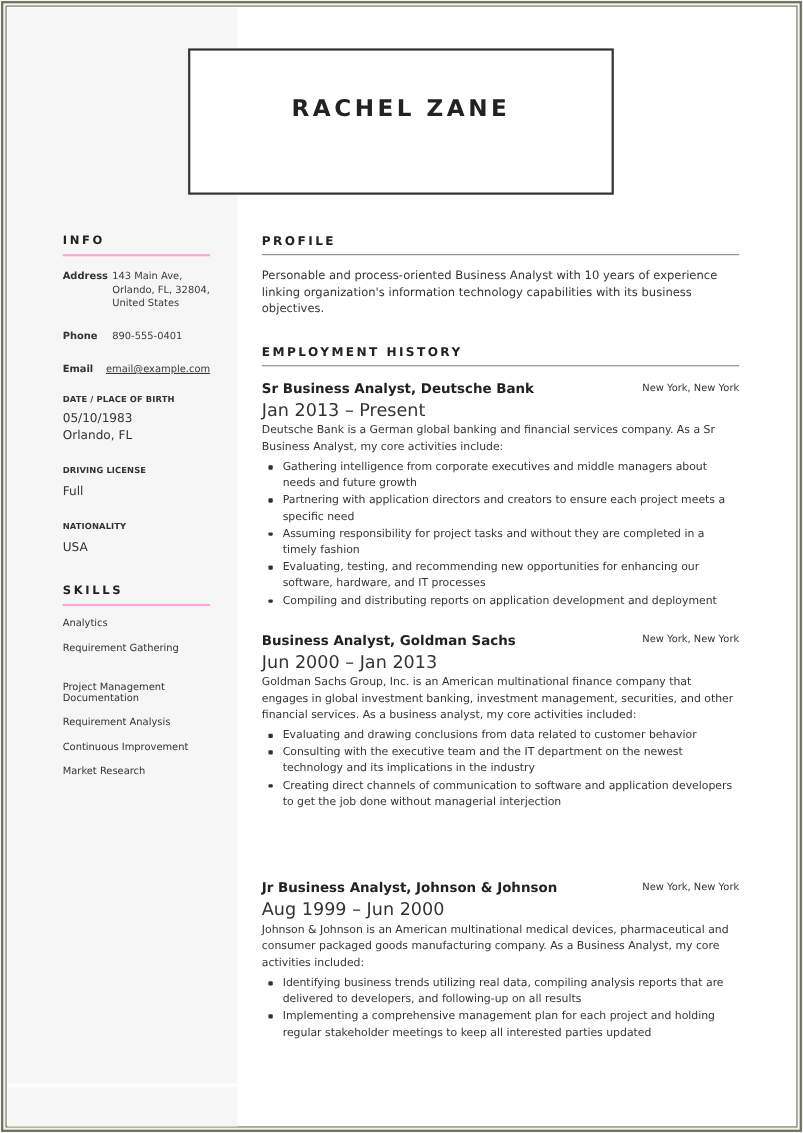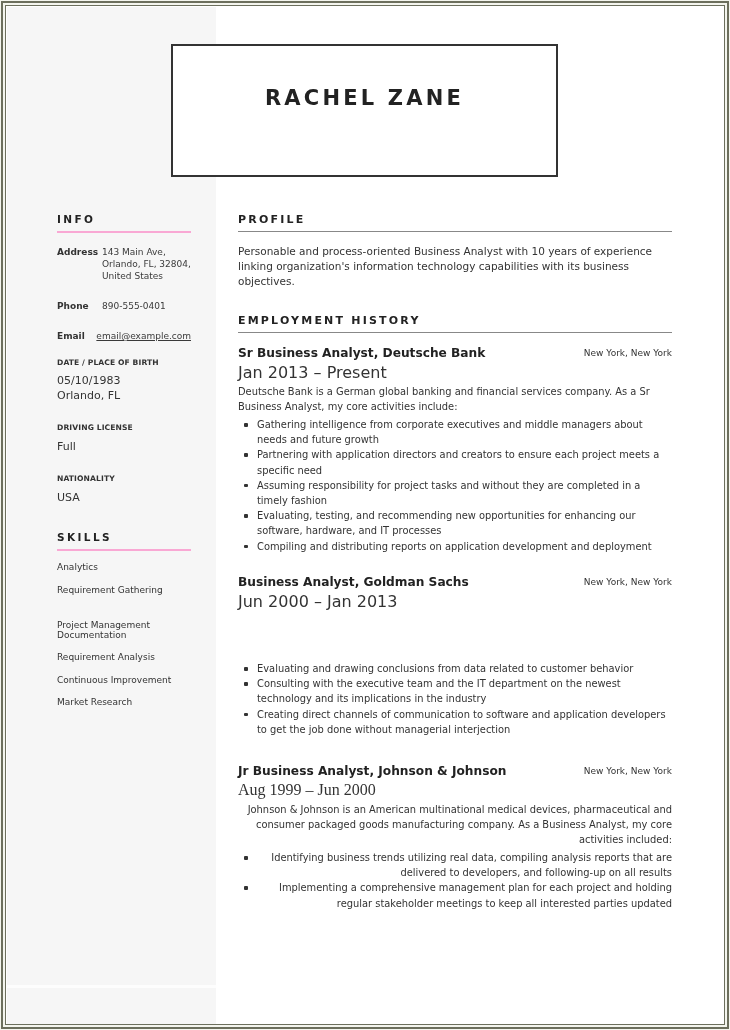--- a/index.html
+++ b/index.html
@@ -116,31 +116,32 @@
       <li>Assuming responsibility for project tasks and without they are completed in a timely fashion</li>
       <li>Evaluating, testing, and recommending new opportunities for enhancing our software, hardware, and IT processes</li>
       <li>Compiling and distributing reports on application development and deployment</li>
     </ul>
   </div>
 
   <div class="right" style="top:569px; height:185px;">
     <div class="job-title" style="top:0;">Business Analyst, Goldman Sachs</div>
     <div class="job-loc" style="top:2px;">New York, New York</div>
     <div class="job-dates" style="top:17px;">Jun 2000 – Jan 2013</div>
+    <div class="job-desc" style="top:38px;">Goldman Sachs Group, Inc. is an American multinational finance company that engages in global investment banking, investment management, securities, and other financial services. As a business analyst, my core activities included:</div>
     <ul class="bullets" style="top:86px;">
       <li>Evaluating and drawing conclusions from data related to customer behavior</li>
       <li>Consulting with the executive team and the IT department on the newest technology and its implications in the industry</li>
       <li>Creating direct channels of communication to software and application developers to get the job done without managerial interjection</li>
     </ul>
   </div>
 
-  <div class="right" style="top:758px; height:160px;text-align:right;">
+  <div class="right" style="top:794px; height:160px;">
     <div class="job-title" style="top:0;">Jr Business Analyst, Johnson &amp; Johnson</div>
     <div class="job-loc" style="top:2px;">New York, New York</div>
-    <div class="job-dates" style="top:17px;font-family:Liberation Serif, serif;">Aug 1999 – Jun 2000</div>
+    <div class="job-dates" style="top:17px;">Aug 1999 – Jun 2000</div>
     <div class="job-desc" style="top:38px;">Johnson &amp; Johnson is an American multinational medical devices, pharmaceutical and consumer packaged goods manufacturing company. As a Business Analyst, my core activities included:</div>
     <ul class="bullets" style="top:86px;">
       <li>Identifying business trends utilizing real data, compiling analysis reports that are delivered to developers, and following-up on all results</li>
       <li>Implementing a comprehensive management plan for each project and holding regular stakeholder meetings to keep all interested parties updated</li>
     </ul>
   </div>
 
 </div>
 
 </body></html>

